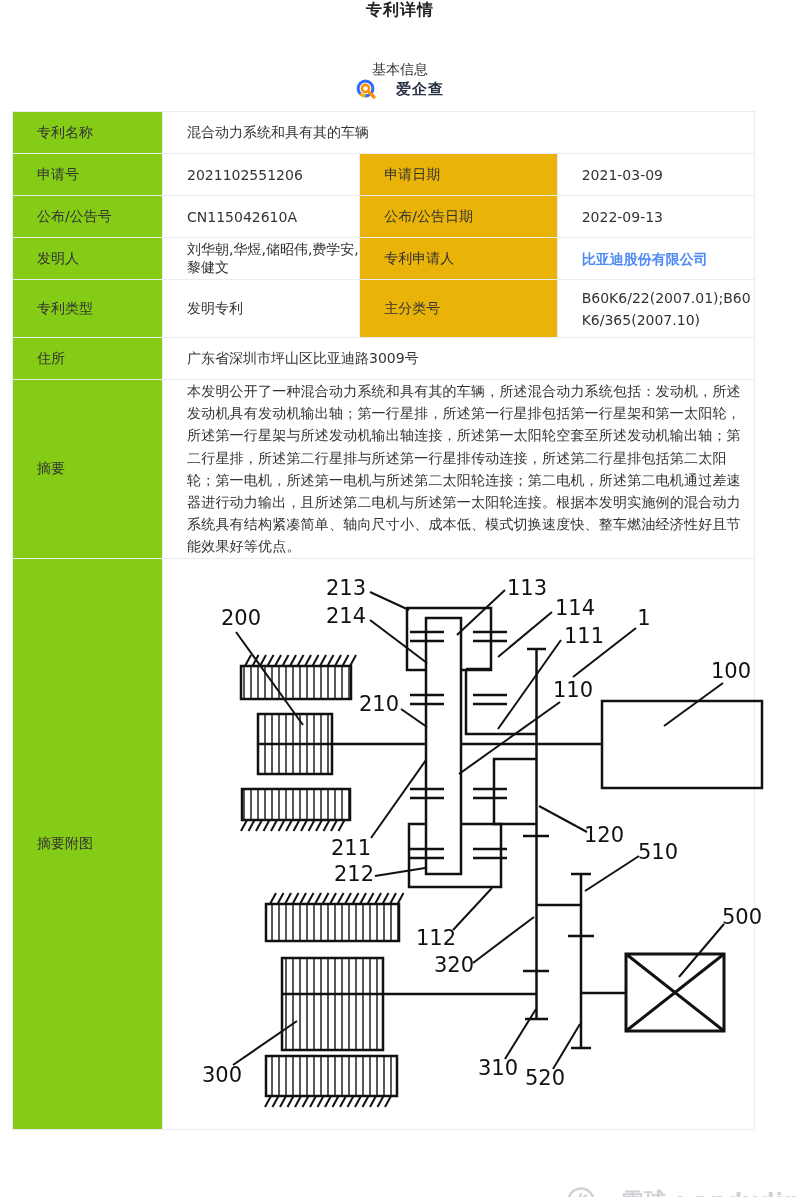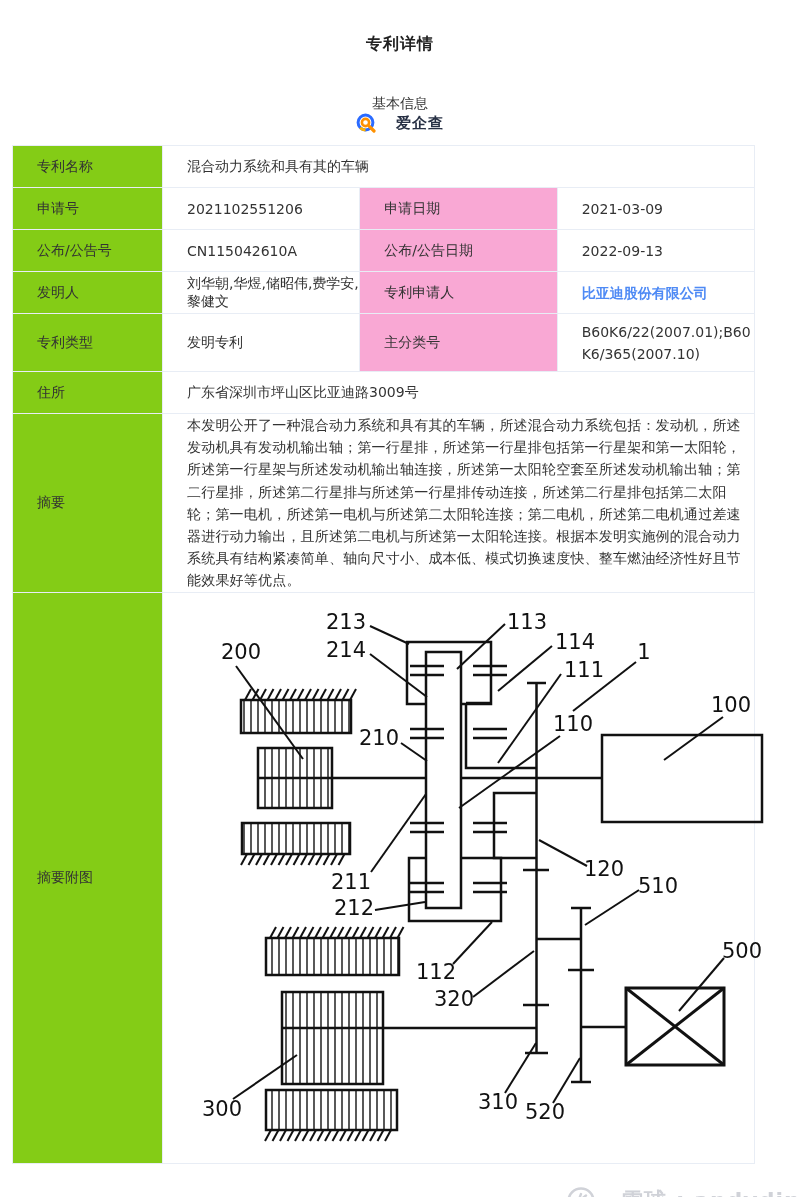--- a/index.html
+++ b/index.html
@@ -4,41 +4,41 @@
 <style>
   * { margin:0; padding:0; box-sizing:border-box; }
   html,body { background:#fff; }
   body {
     width:800px; height:1197px; position:relative; overflow:hidden;
     font-family:"DejaVu Sans","Liberation Sans",sans-serif;
     color:#333;
   }
   .page-title {
     text-align:center; font-size:16px; font-weight:600; color:#222;
-    padding-top:34px; letter-spacing:1px;
+    letter-spacing:1px;
   }
   .section-bar {
     display:flex; justify-content:space-between; align-items:center;
     margin:40px 12px 12px 12px;
     flex-direction:column;
   }
   .section-title { font-size:14px; color:#333; }
   .brand { display:flex; align-items:center; gap:20px; cursor:pointer; }
   .brand-text { font-size:15px; font-weight:700; color:#273044; letter-spacing:1px; }
   table.info {
     border-collapse:collapse; width:743px; margin:0 0 0 12px;
     table-layout:fixed; font-size:14px;
   }
   table.info td {
     border:1px solid #e8edf5; vertical-align:middle;
     padding:0 0 0 24px; color:#333;
   }
   td.lbl { background:#84cc16; width:150px; }
   td.v2 { width:221px; }
-  td.lbl2 { background:#f9a8d4; width:152px; }
+  td.lbl2 { background:#eab308; width:152px; }
   td.v4 { width:220px; padding-right:14px; word-break:break-all; line-height:22px; }
   tr.r-s td { height:42px; }
   tr.r-m td { height:58px; }
   td.abs-cell {
     padding:11px 12px 11px 11px; line-height:22.2px; vertical-align:top;
     letter-spacing:0.2px;
   }
   td.fig-cell { padding:0; vertical-align:top; height:568px; }
   a.link { color:#4e8af5; text-decoration:none; cursor:pointer;font-weight:bold; }
   .wm {

